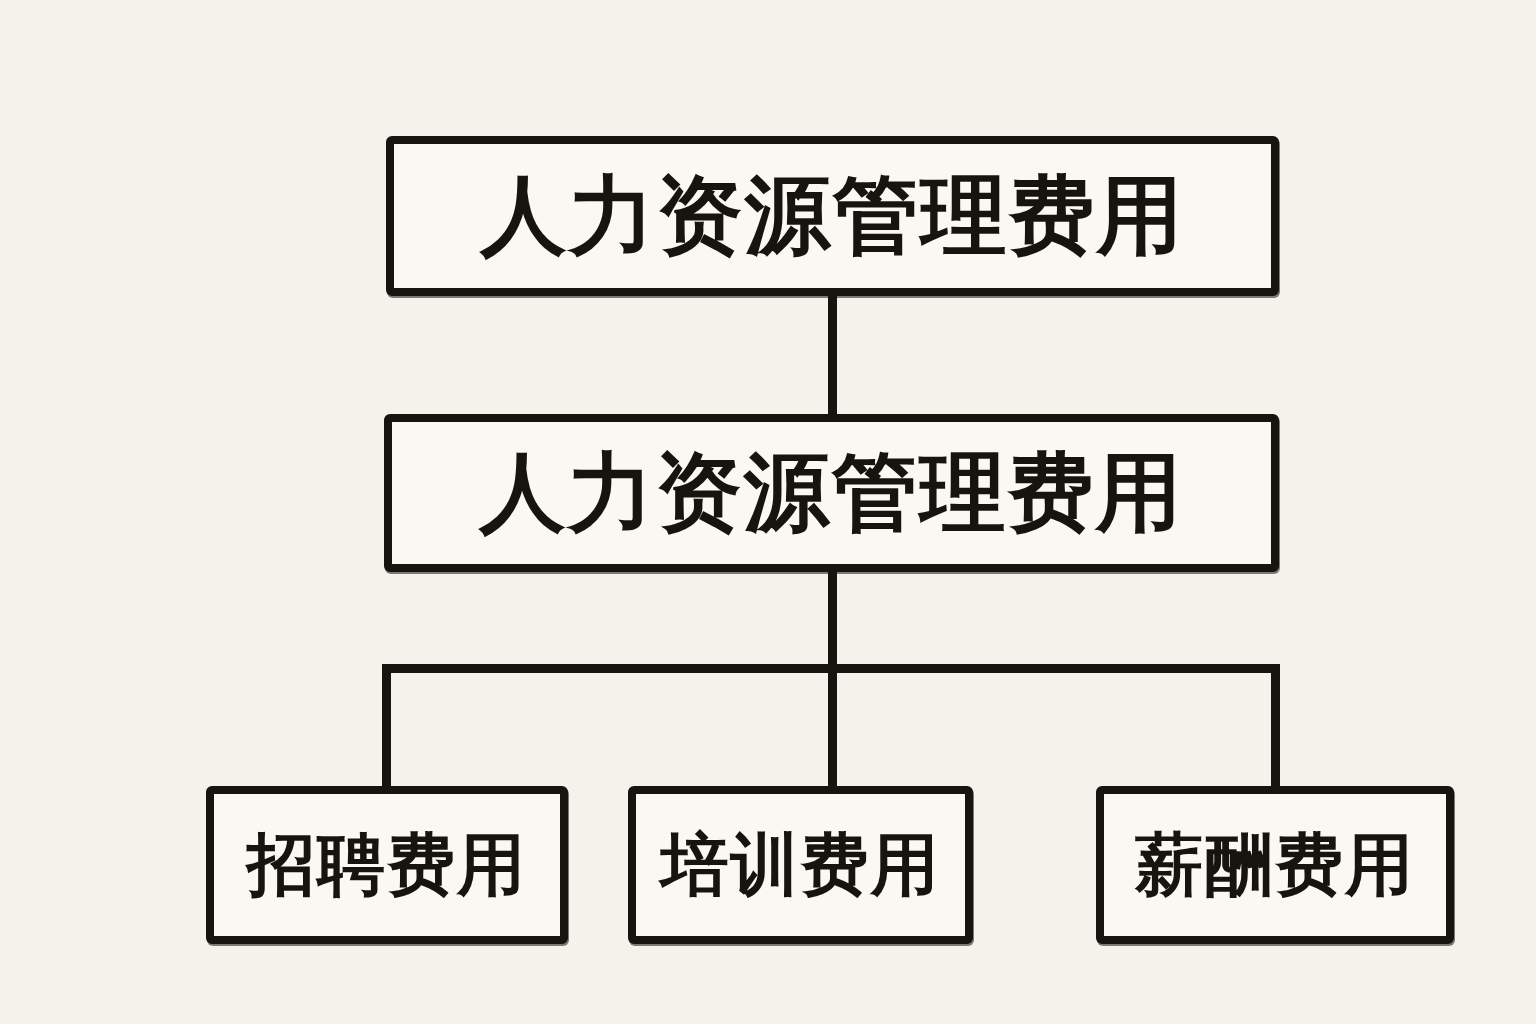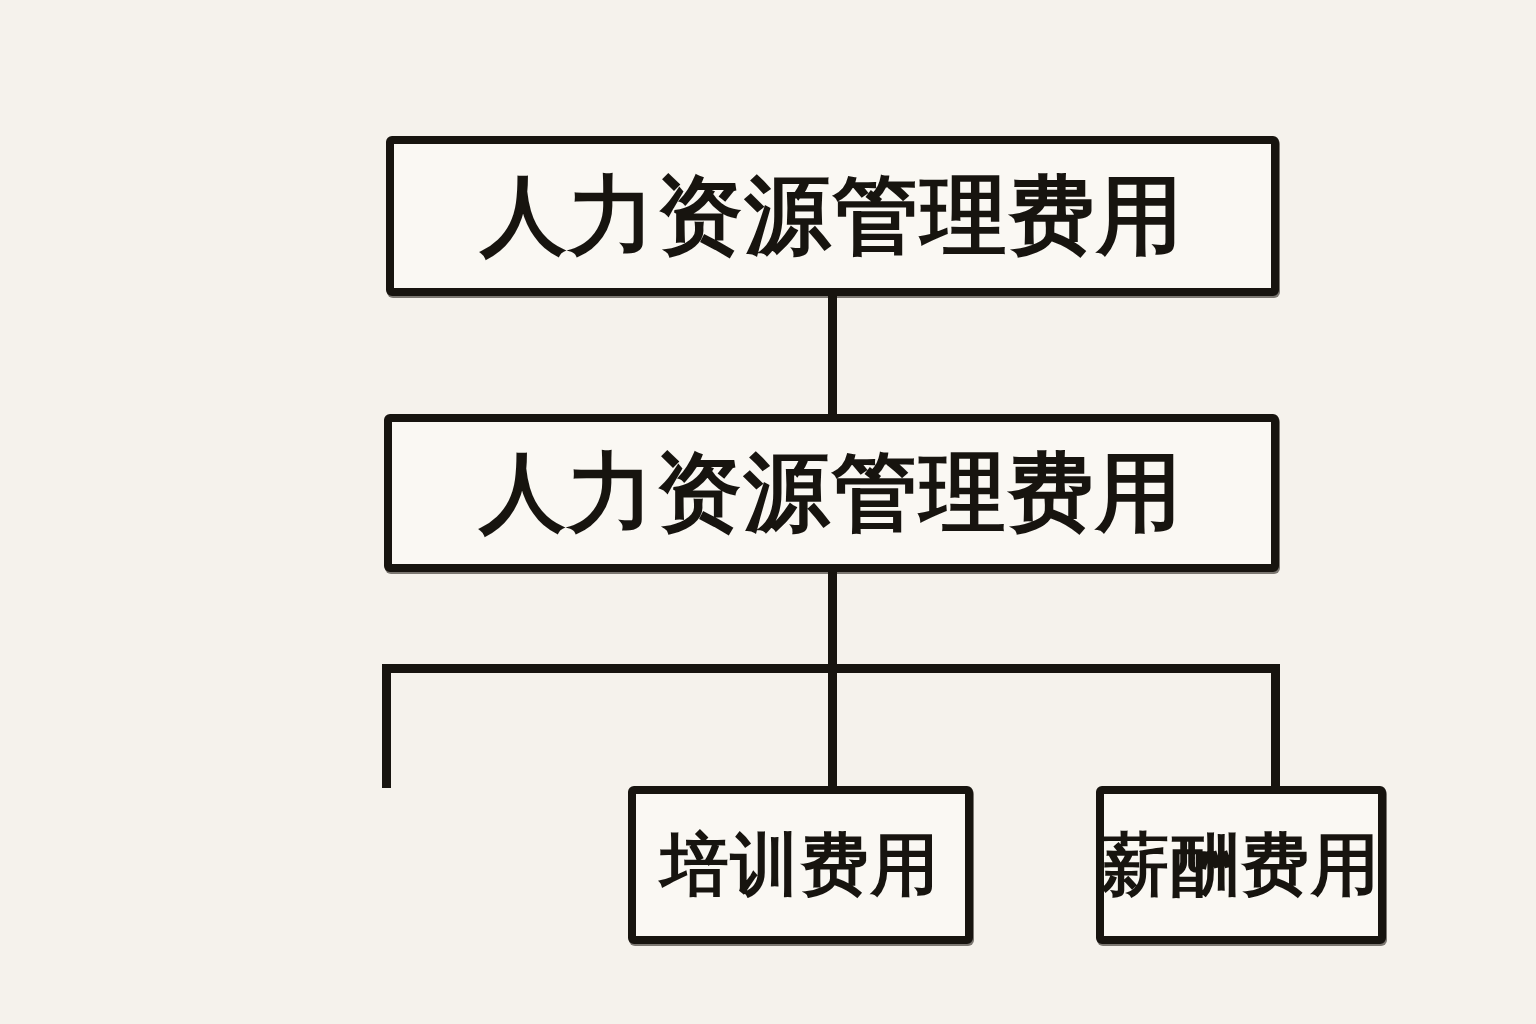--- a/index.html
+++ b/index.html
@@ -35,21 +35,21 @@
     white-space: nowrap;
     box-shadow: 1px 2px 0 rgba(23,20,15,0.55);
   }
   .node.level-top    { font-size: 86px; }
   .node.level-child  { font-size: 68px; }
 
   #box-root   { left: 322px; top: 72px;  width: 893px; height: 160px; }
   #box-middle { left: 320px; top: 350px; width: 895px; height: 158px; }
   #box-child-0 { left: 142px;  top: 722px; width: 362px; height: 158px; }
   #box-child-1 { left: 564px;  top: 722px; width: 345px; height: 158px; }
-  #box-child-2 { left: 1032px; top: 722px; width: 290px; height: 158px; }
+  #box-child-2 { left: 1032px; top: 722px; width: 358px; height: 158px; }
 
   .connector {
     position: absolute;
     background: var(--line);
   }
   #conn-root-middle   { left: 764px;  top: 230px; width: 9px;   height: 122px; }
   #conn-middle-stem   { left: 764px;  top: 506px; width: 9px;   height: 100px; }
   #conn-horizontal    { left: 318px;  top: 600px; width: 898px; height: 9px;  }
   #conn-drop-left     { left: 318px;  top: 600px; width: 9px;   height: 124px; }
   #conn-drop-center   { left: 764px;  top: 600px; width: 9px;   height: 124px; }
@@ -68,20 +68,23 @@
   <div class="connector" id="conn-drop-right"></div>
 
   <div class="node level-top" id="box-root">
     <span>人力资源管理费用</span>
   </div>
 
   <div class="node level-top" id="box-middle">
     <span>人力资源管理费用</span>
   </div>
 
+  <div class="node level-child" id="box-child-0">
+    <span>招聘费用</span>
+  </div>
 
   <div class="node level-child" id="box-child-1">
     <span>培训费用</span>
   </div>
 
   <div class="node level-child" id="box-child-2">
     <span>薪酬费用</span>
   </div>
 
 </div>

